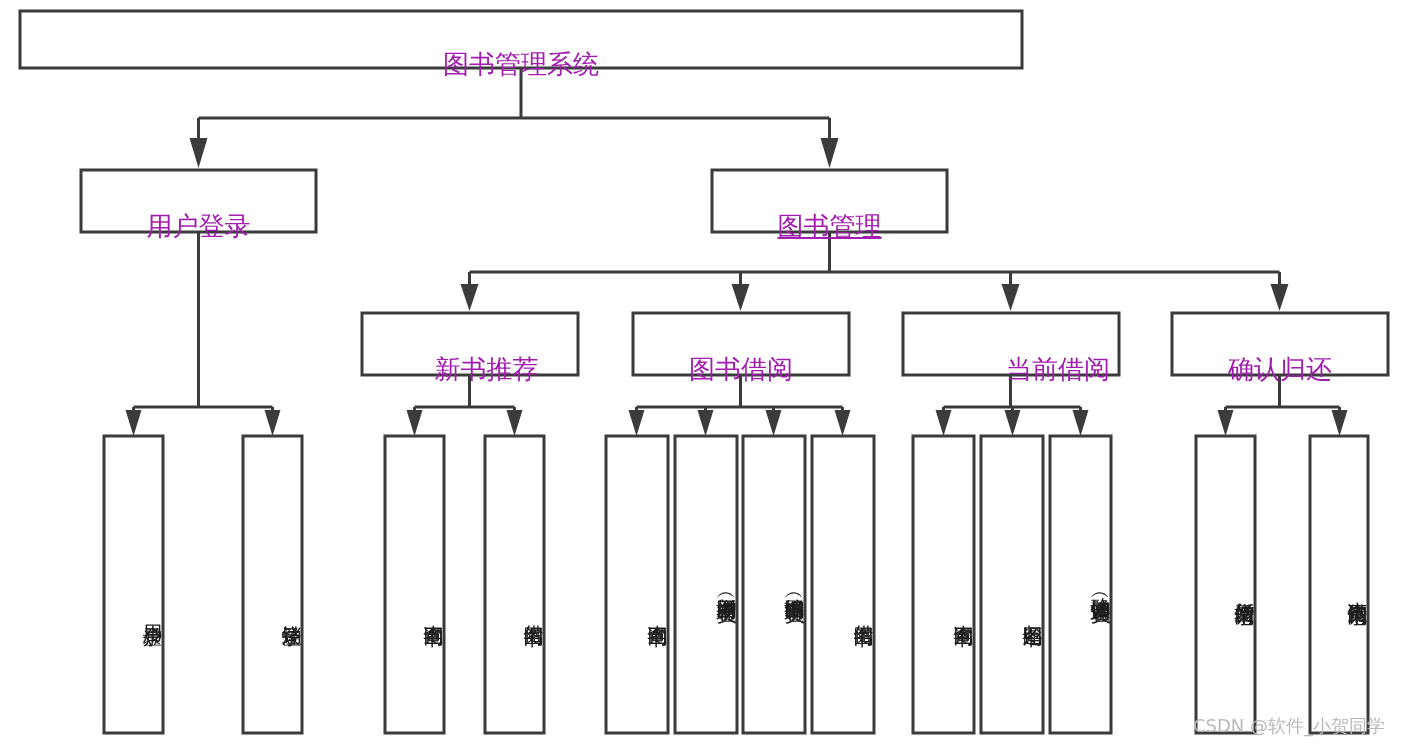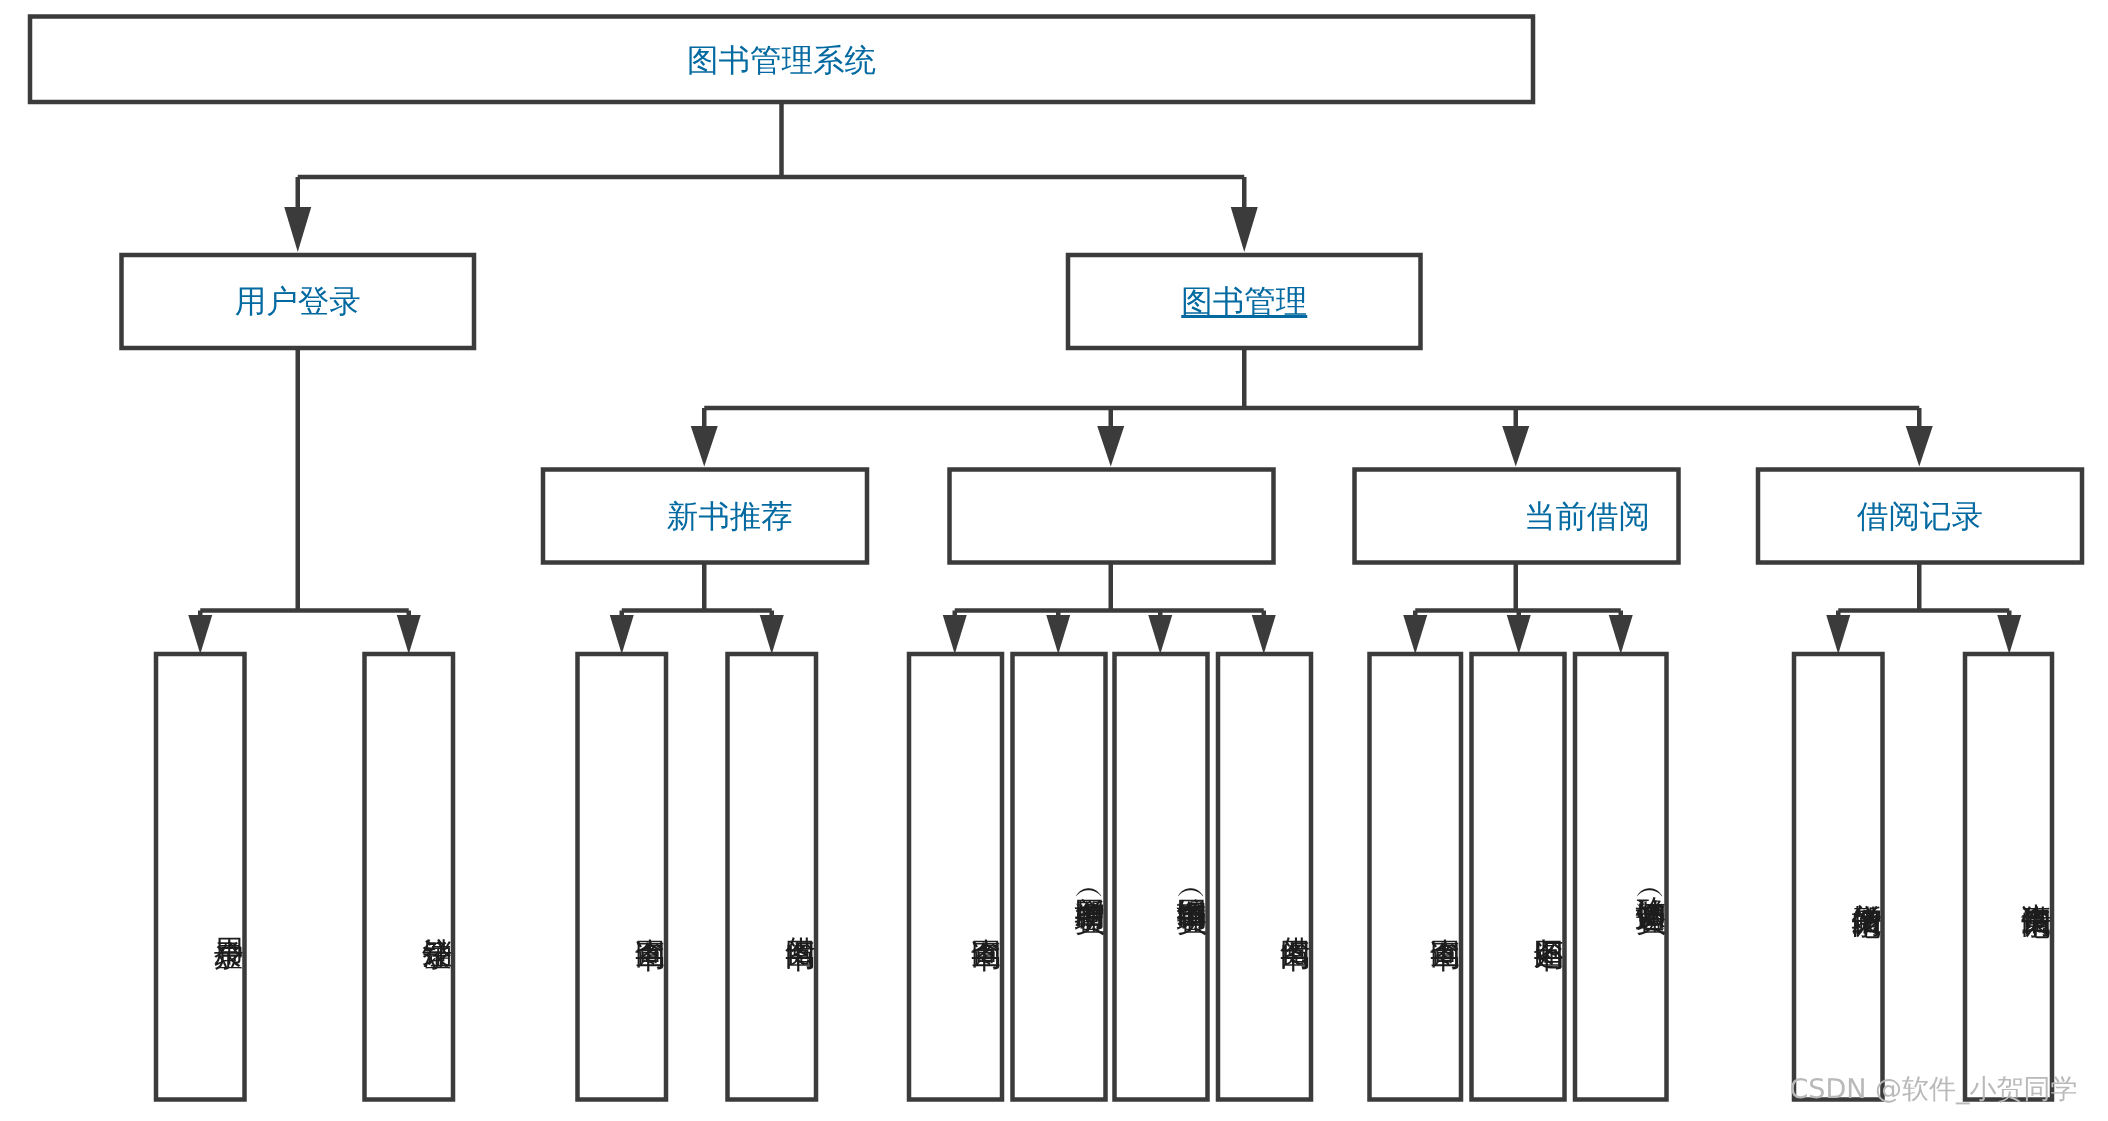--- a/index.html
+++ b/index.html
@@ -51,27 +51,28 @@
     letter-spacing: 1px;
     display: flex;
     align-items: flex-start;
     justify-content: center;
     white-space: nowrap;
     pointer-events: none;
   }
   .hlabel {
     position: absolute;
     font-family: "DejaVu Sans", "Liberation Sans", sans-serif;
-    font-size: 21px;
-    color: #0369a1;
+    font-size: 26px;
+    color: #a21caf;
     display: flex;
     align-items: center;
     justify-content: center;
     white-space: nowrap;
     pointer-events: none;
+    margin-top: 25px;
   }
   .watermark {
     position: absolute;
     font-family: "DejaVu Sans", "Liberation Sans", sans-serif;
     font-size: 18px;
     color: #b9b9b9;
     white-space: nowrap;
     left: 1193px;
     top: 714px;
     pointer-events: none;
@@ -191,22 +192,23 @@
     <rect class="node-box" x="1196" y="436" width="59" height="297"></rect>
     <rect class="node-box" x="1310" y="436" width="58" height="297"></rect>
   </svg>
 
   <div class="hlabel" style="left:20px; top:11px; width:1002px; height:57px;">图书管理系统</div>
 
   <div class="hlabel" style="left:81px; top:170px; width:235px; height:62px;">用户登录</div>
   <div class="hlabel" style="left:712px; top:170px; width:235px; height:62px;text-decoration:underline;">图书管理</div>
 
   <div class="hlabel" style="left:362px; top:313px; width:249px; height:62px;">新书推荐</div>
+  <div class="hlabel" style="left:633px; top:313px; width:216px; height:62px;">图书借阅</div>
   <div class="hlabel" style="left:903px; top:313px; width:216px; height:62px;padding-left:47px;">当前借阅</div>
-  <div class="hlabel" style="left:1172px; top:313px; width:216px; height:62px;">借阅记录</div>
+  <div class="hlabel" style="left:1172px; top:313px; width:216px; height:62px;">确认归还</div>
 
   <div class="vlabel" style="left:104px; top:496px; width:59px; height:230px;">用户登录</div>
   <div class="vlabel" style="left:243px; top:496px; width:59px; height:230px;">注销登录</div>
   <div class="vlabel" style="left:385px; top:496px; width:59px; height:230px;">查询图书</div>
   <div class="vlabel" style="left:485px; top:496px; width:59px; height:230px;">借阅图书</div>
   <div class="vlabel" style="left:606px; top:496px; width:62px; height:230px;">查询图书</div>
   <div class="vlabel" style="left:675px; top:444px; width:62px; height:285px;">新增图书（管理员）</div>
   <div class="vlabel" style="left:743px; top:444px; width:62px; height:285px;">编辑图书（管理员）</div>
   <div class="vlabel" style="left:812px; top:496px; width:62px; height:230px;">借阅图书</div>
   <div class="vlabel" style="left:913px; top:496px; width:61px; height:230px;">查询图书</div>

